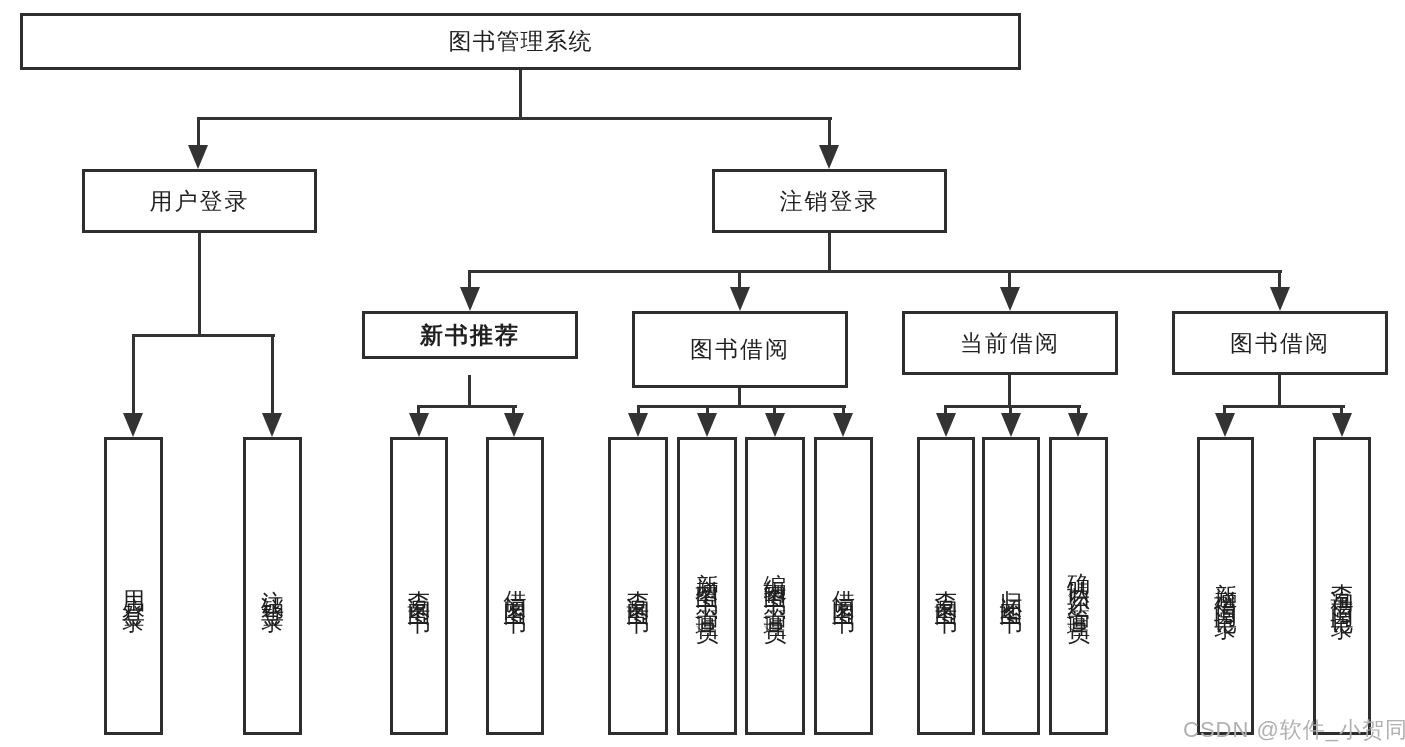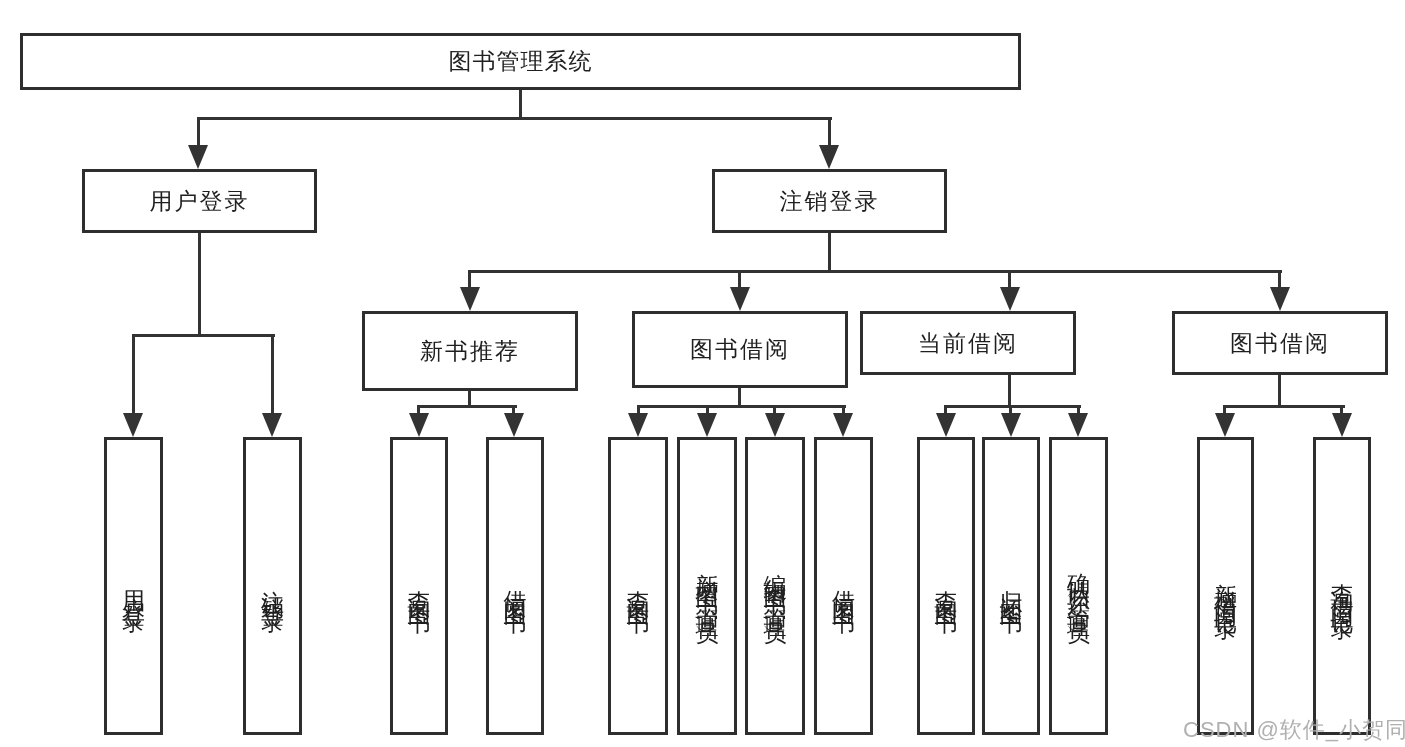--- a/index.html
+++ b/index.html
@@ -119,38 +119,38 @@
   <div class="vl" style="left:1077px;top:405px;height:12px;"></div>
   <div class="ar" style="left:1068px;top:413px;"></div>
 
   <div class="vl" style="left:1278px;top:375px;height:33px;"></div>
   <div class="hl" style="left:1223px;top:405px;width:122px;"></div>
   <div class="vl" style="left:1223px;top:405px;height:12px;"></div>
   <div class="ar" style="left:1215px;top:413px;"></div>
   <div class="vl" style="left:1340px;top:405px;height:12px;"></div>
   <div class="ar" style="left:1332px;top:413px;"></div>
 
-  <div class="hbox" style="left:20px;top:13px;width:1001px;height:57px;letter-spacing:1px;margin-top:20px;">
+  <div class="hbox" style="left:20px;top:13px;width:1001px;height:57px;letter-spacing:1px;">
     <span>图书管理系统</span>
   </div>
 
   <div class="hbox" style="left:82px;top:169px;width:235px;height:64px;">
     <span>用户登录</span>
   </div>
   <div class="hbox" style="left:712px;top:169px;width:235px;height:64px;">
     <span>注销登录</span>
   </div>
 
-  <div class="hbox" style="left:362px;top:311px;width:216px;height:80px;">
+  <div class="hbox" style="left:362px;top:311px;width:216px;height:48px;font-weight:bold;">
     <span>新书推荐</span>
   </div>
   <div class="hbox" style="left:632px;top:311px;width:216px;height:77px;">
     <span>图书借阅</span>
   </div>
-  <div class="hbox" style="left:860px;top:311px;width:216px;height:64px;">
+  <div class="hbox" style="left:902px;top:311px;width:216px;height:64px;">
     <span>当前借阅</span>
   </div>
   <div class="hbox" style="left:1172px;top:311px;width:216px;height:64px;">
     <span>图书借阅</span>
   </div>
 
   <div class="vbox" style="left:104px;width:59px;">
     <span>用户登录</span>
   </div>
   <div class="vbox" style="left:243px;width:59px;">

